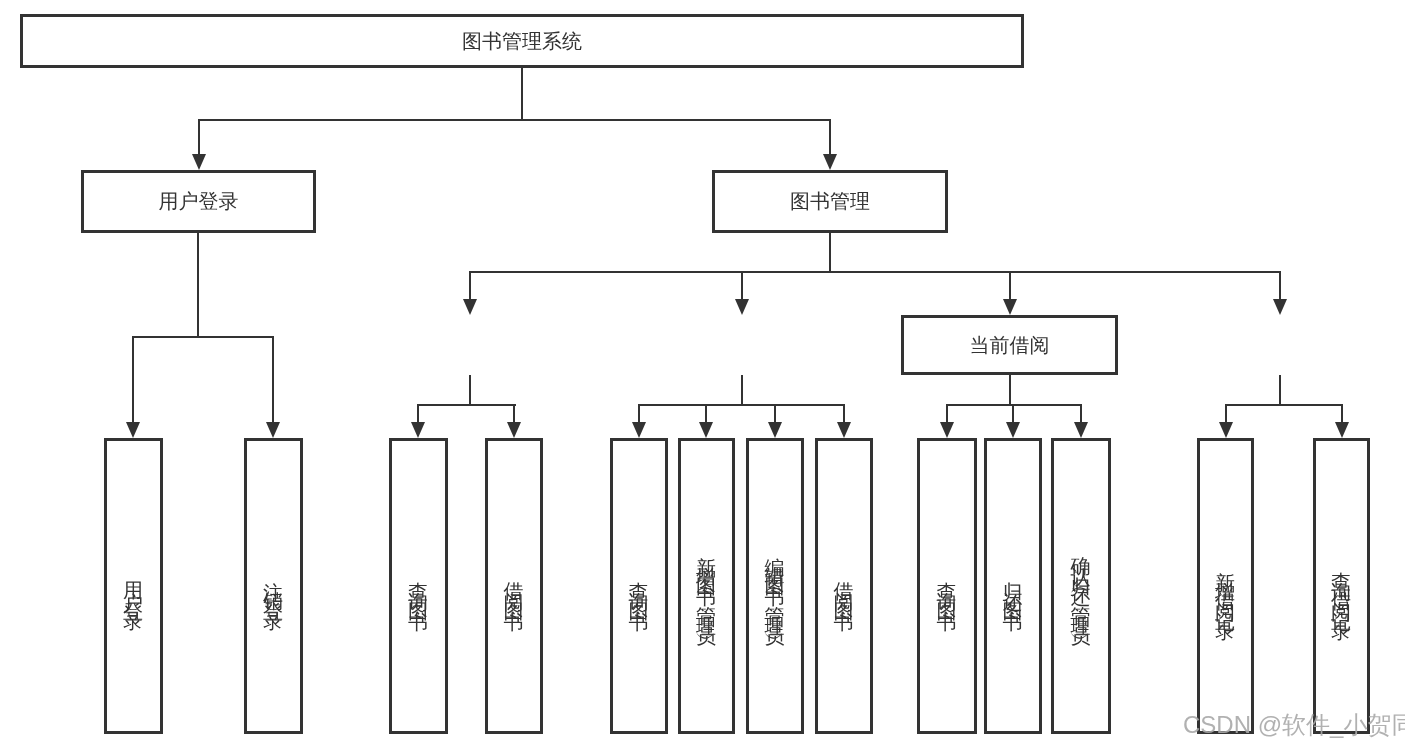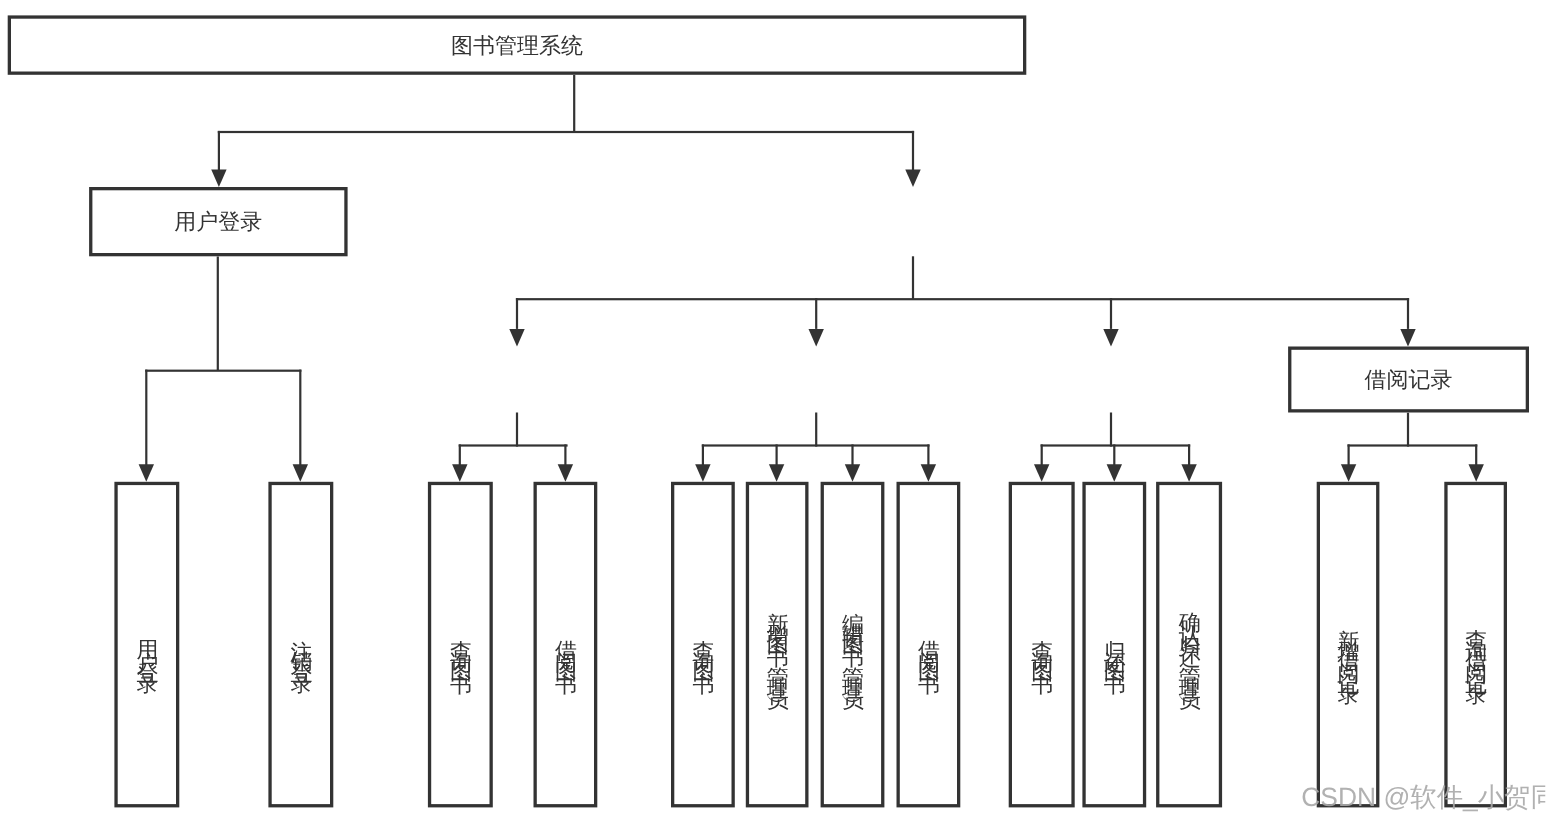--- a/index.html
+++ b/index.html
@@ -87,30 +87,33 @@
   <div class="vline" style="left:1080px; top:404px; height:20px;"></div>
   <div class="arrow" style="left:1074px; top:422px;"></div>
 
   <div class="vline" style="left:1279px; top:375px; height:31px;"></div>
   <div class="hline" style="left:1225px; top:404px; width:118px;"></div>
   <div class="vline" style="left:1225px; top:404px; height:20px;"></div>
   <div class="arrow" style="left:1219px; top:422px;"></div>
   <div class="vline" style="left:1341px; top:404px; height:20px;"></div>
   <div class="arrow" style="left:1335px; top:422px;"></div>
 
-  <div class="box" style="left:7px; top:14px; width:926px; height:54px;">
+  <div class="box" style="left:20px; top:14px; width:1004px; height:54px;">
     <span>图书管理系统</span>
   </div>
 
   <div class="box" style="left:81px; top:170px; width:235px; height:63px;">
     <span>用户登录</span>
   </div>
+  <div class="box" style="left:712px; top:170px; width:236px; height:63px;">
+    <span>图书管理</span>
+  </div>
 
-  <div class="box" style="left:1171px; top:315px; width:219px; height:60px;">
-    <span>借阅记录</span>
+  <div class="box" style="left:901px; top:315px; width:217px; height:60px;">
+    <span>当前借阅</span>
   </div>
 
   <div class="box leaf" style="left:104px; top:438px; width:59px; height:296px;">
     <span class="vtext">用户登录</span>
   </div>
   <div class="box leaf" style="left:244px; top:438px; width:59px; height:296px;">
     <span class="vtext">注销登录</span>
   </div>
 
   <div class="box leaf" style="left:389px; top:438px; width:59px; height:296px;">

